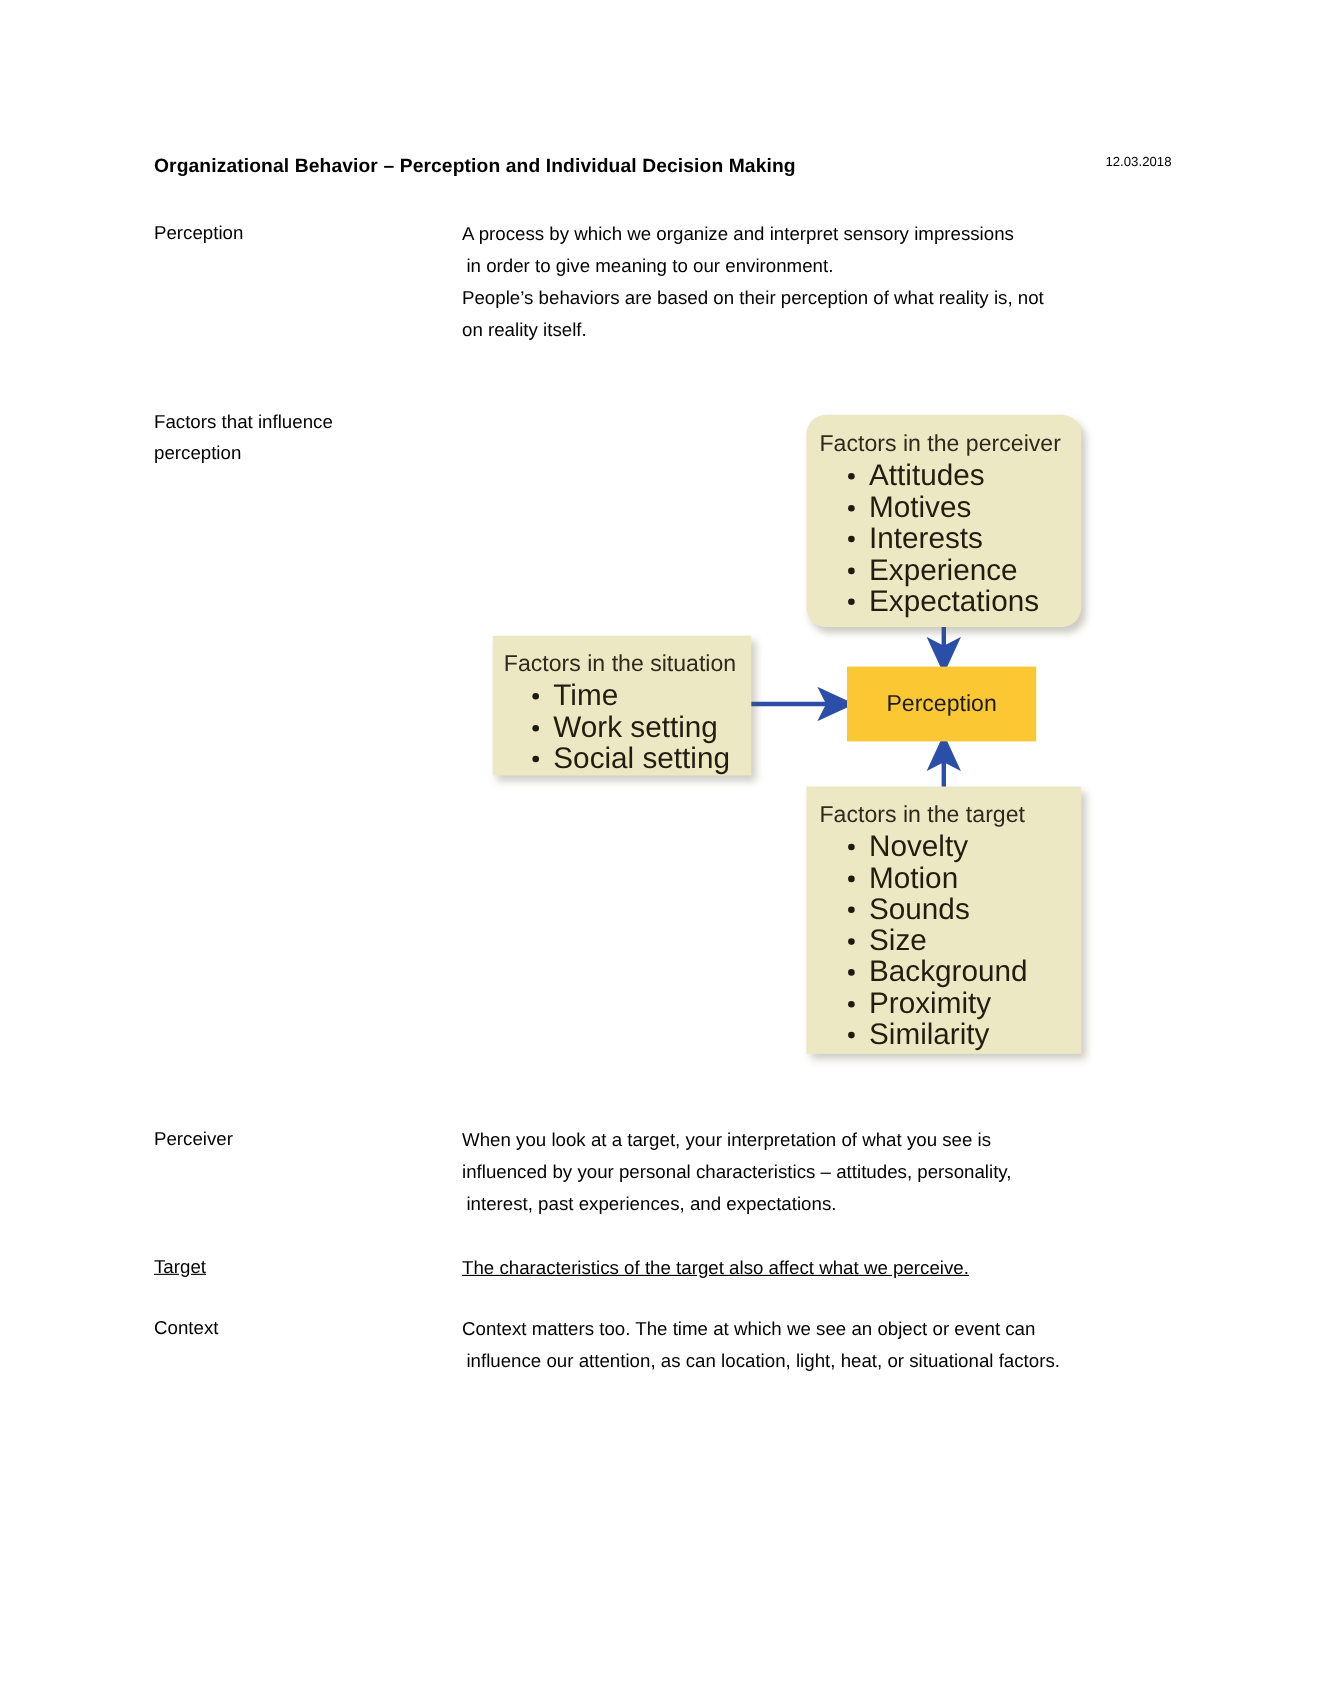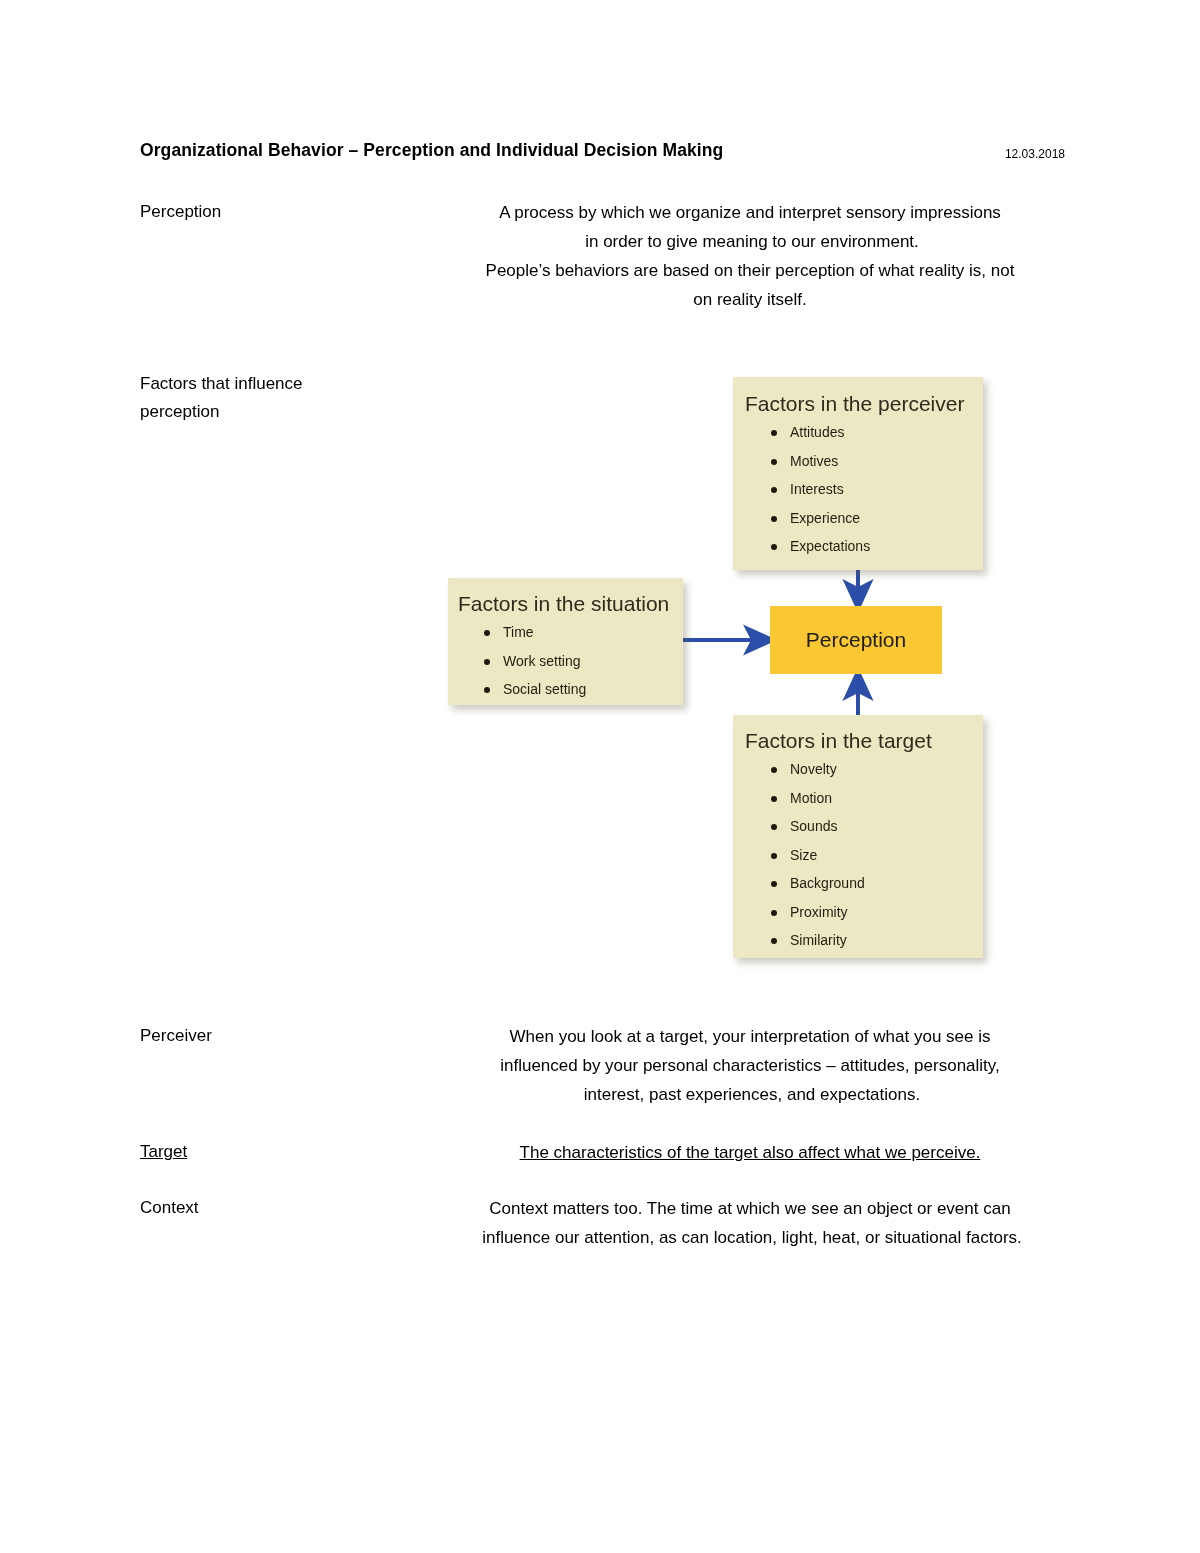--- a/index.html
+++ b/index.html
@@ -21,21 +21,21 @@
   }
 
   
   .header {
     position: absolute;
     left: 140px;
     top: 140px;
     width: 925px;
     display: flex;
     justify-content: space-between;
-    align-items: flex-end;
+    align-items: flex-start;
   }
   .header-title {
     font-size: 17.5px;
     font-weight: bold;
     letter-spacing: 0.1px;
     white-space: nowrap;
   }
   .header-date {
     font-size: 12px;
     font-weight: normal;
@@ -52,21 +52,20 @@
     width: 280px;
     flex: 0 0 280px;
     font-size: 17px;
     line-height: 28px;
   }
   .row-label .l2 { display: block; }
   .row-body {
     font-size: 17px;
     line-height: 29px;
     width: 660px;
-    text-align: center;
   }
   .row-body p { margin: 0; }
   .row-body p.gap { }
   .indent { padding-left: 4px; }
 
   
   .diagram {
     position: absolute;
     left: 440px;
     top: 370px;
@@ -86,21 +85,21 @@
     line-height: 28px;
     color: #2e2a1c;
     white-space: nowrap;
   }
   .dbox ul {
     list-style: none;
     margin: 0;
     padding: 0 0 0 26px;
   }
   .dbox ul li {
-    font-size: 14px;
+    font-size: 27px;
     line-height: 28.5px;
     position: relative;
     padding-left: 19px;
     white-space: nowrap;
     color: #231d10;
   }
   .dbox ul li::before {
     content: "";
     position: absolute;
     left: 0;
@@ -110,20 +109,21 @@
     border-radius: 50%;
     background: #1d1a10;
   }
 
   #box-perceiver {
     left: 293px;   
     top: 7px;      
     width: 250px;
     height: 193px;
     padding: 13px 10px 0 12px;
+    border-radius: 18px;
   }
   #box-situation {
     left: 8px;     
     top: 208px;    
     width: 235px;
     height: 127px;
     padding: 12px 10px 0 10px;
   }
   #box-target {
     left: 293px;   

